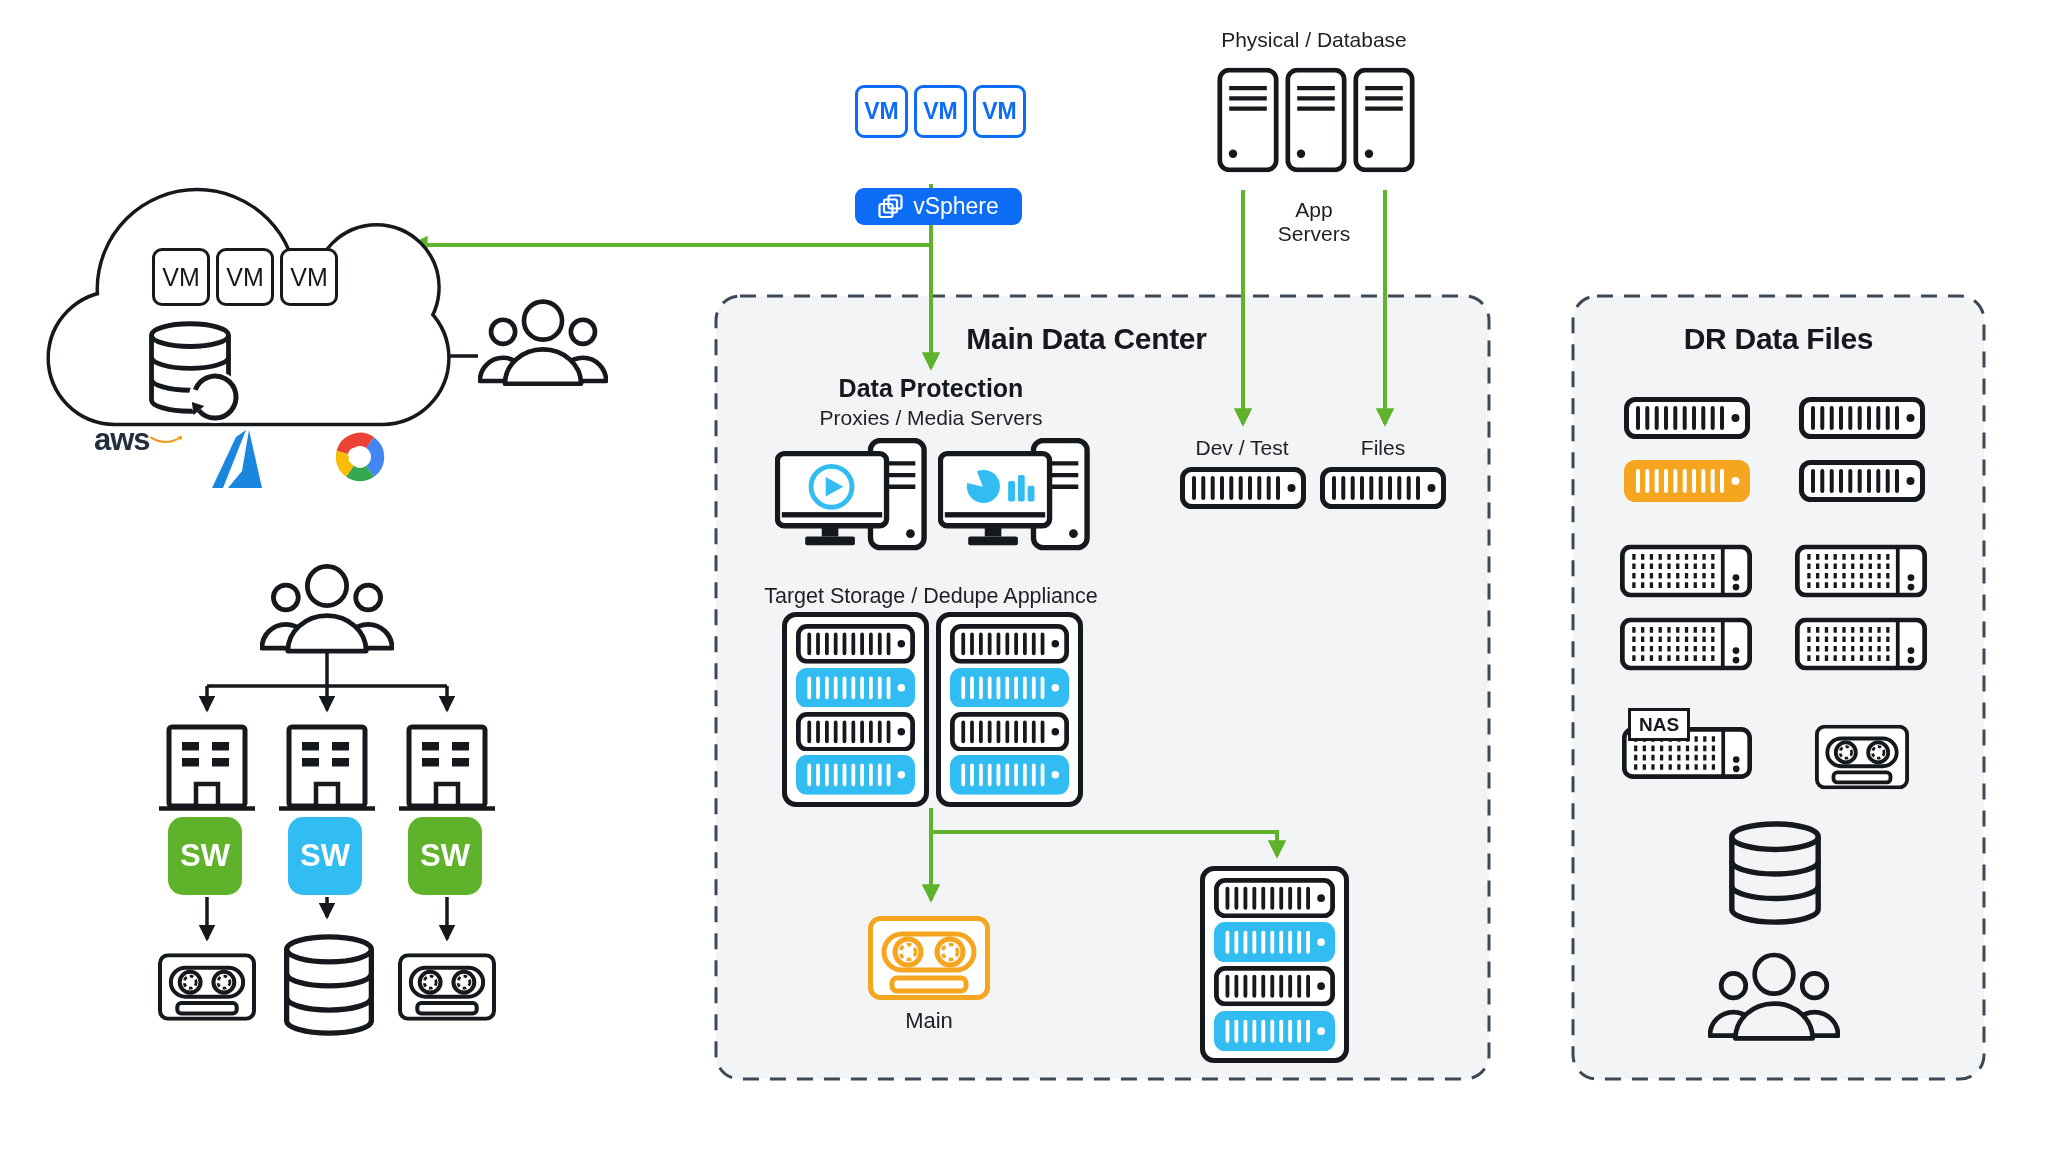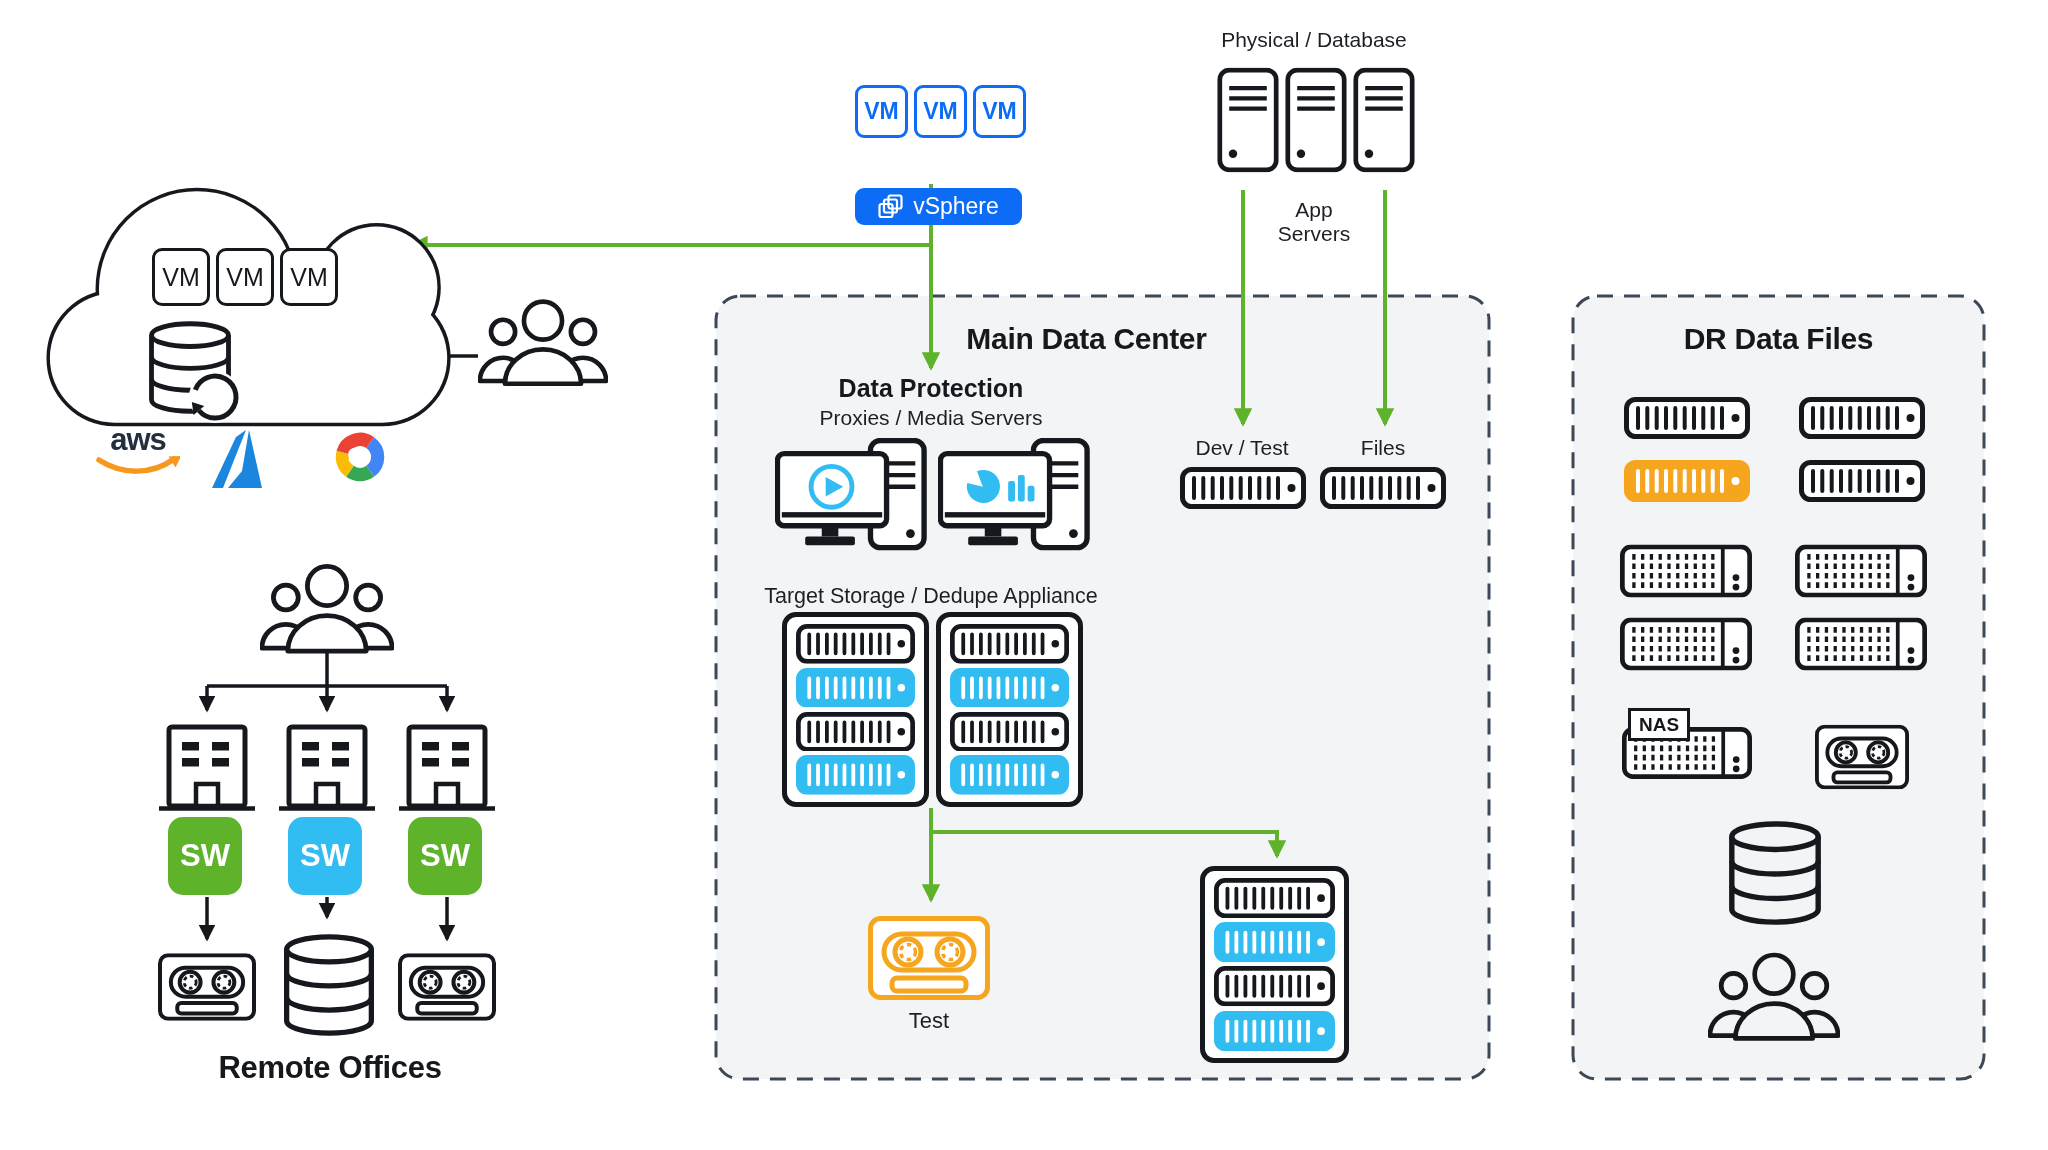--- a/index.html
+++ b/index.html
@@ -18,21 +18,21 @@
   .rack{background:#fff;border:5px solid var(--ink);border-radius:14px;display:flex;flex-direction:column;justify-content:space-between;padding:7px 9px;box-sizing:border-box;}
   .rack svg{width:100%;height:auto;}
   .bl-w{--bg:#fff;--stroke:var(--ink);--line:var(--ink);}
   .bl-c{--bg:var(--cyan);--stroke:var(--cyan);--line:#fff;}
   .bl-o{--bg:var(--orange);--stroke:var(--orange);--line:#fff;}
   .tape-o{--tape:var(--orange);}
   .swbox{width:74px;height:78px;border-radius:15px;color:#fff;font-size:31px;font-weight:700;
          display:flex;align-items:center;justify-content:center;}
   .naslbl{border:3.5px solid var(--ink);background:#fff;font-size:19px;font-weight:600;
           display:flex;align-items:center;justify-content:center;text-align:right;}
-  .awswrap{display:flex;flex-direction:column;align-items:center;line-height:1;}
+  .awswrap{display:flex;flex-direction:row;align-items:center;line-height:1;}
   .awstxt{font-size:31px;font-weight:700;letter-spacing:-1px;color:var(--awsink);}
 </style>
 </head>
 <body>
 
 <div id="canvas">
 
   <svg class="abs" style="left:0;top:0;" width="2048" height="1150" viewBox="0 0 2048 1150">
     <defs>
       <marker id="ag" viewBox="0 0 10 10" refX="8.5" refY="5" markerWidth="4.6" markerHeight="4.6" orient="auto-start-reverse">
@@ -299,21 +299,21 @@
     </svg>
 
   <div class="abs ctr lbl" style="left:1323px;top:436px;width:120px;">Files</div>
   <svg class="abs bl-w" style="left:1320px;top:467px;" width="126" height="42" viewBox="0 0 126 42">
       <use href="#blade"></use>
     </svg>
 
   <svg class="abs tape-o" style="left:868px;top:916px;" width="122" height="84" viewBox="0 0 122 84">
       <use href="#tape"></use>
     </svg>
-  <div class="abs ctr" style="left:869px;top:1008px;width:120px;font-size:22px;color:#1c1f24;">Test</div>
+  <div class="abs ctr" style="left:869px;top:1008px;width:120px;font-size:22px;color:#1c1f24;">Main</div>
 
   <div class="abs rack" style="left:1200px;top:866px;width:149px;height:197px;">
     <svg class="bl-w" viewBox="0 0 126 42">
         <use href="#blade"></use>
       </svg>
     <svg class="bl-c" viewBox="0 0 126 42">
         <use href="#blade"></use>
       </svg>
     <svg class="bl-w" viewBox="0 0 126 42">
         <use href="#blade"></use>
@@ -397,15 +397,14 @@
   <svg class="abs" style="left:158px;top:953px;" width="98" height="68" viewBox="0 0 122 84">
       <use href="#tape"></use>
     </svg>
   <svg class="abs" style="left:282px;top:933px;" width="94" height="104" viewBox="0 0 96 108">
       <use href="#db"></use>
     </svg>
   <svg class="abs" style="left:398px;top:953px;" width="98" height="68" viewBox="0 0 122 84">
       <use href="#tape"></use>
     </svg>
 
-  <div class="abs ctr" style="left:195px;top:1050px;width:270px;font-size:31px;font-weight:700;letter-spacing:-.3px;">Remote Offices</div>
 
 </div>
 
 </body></html>

